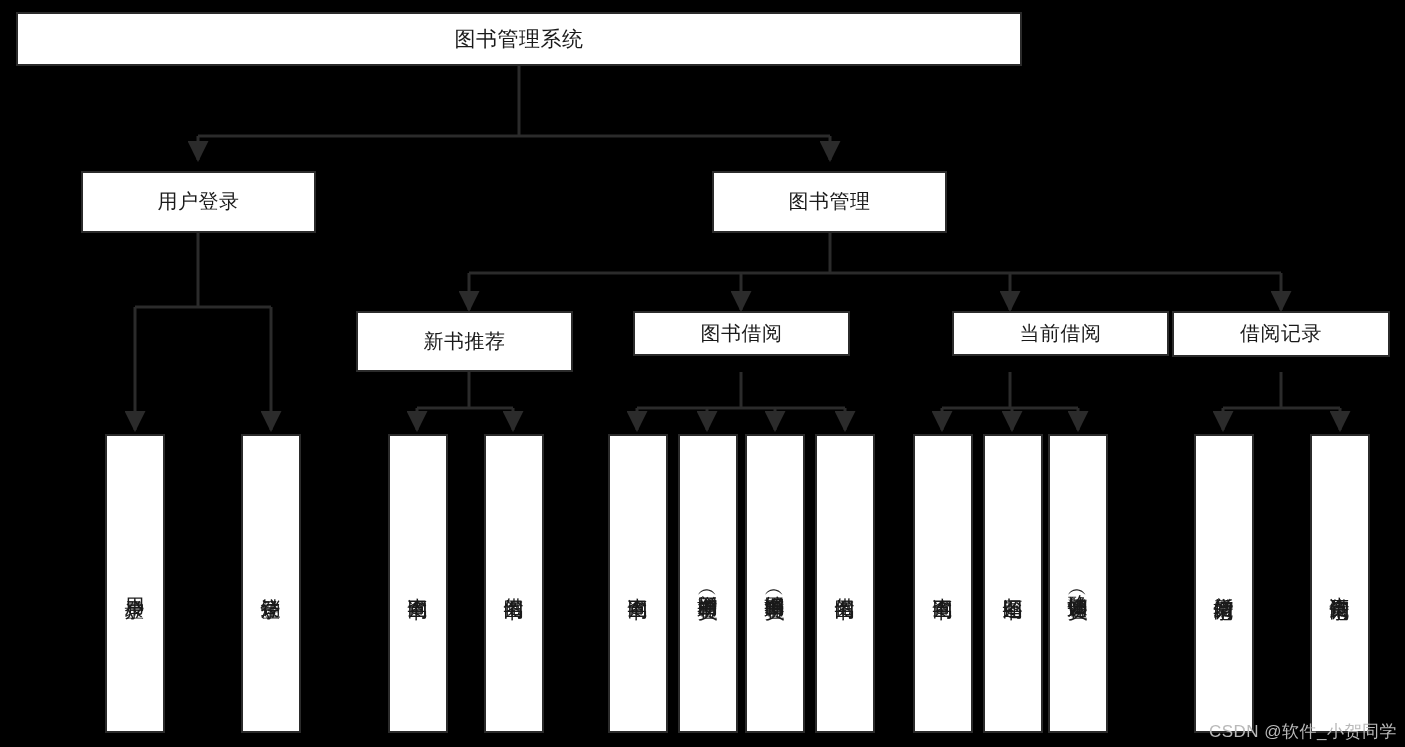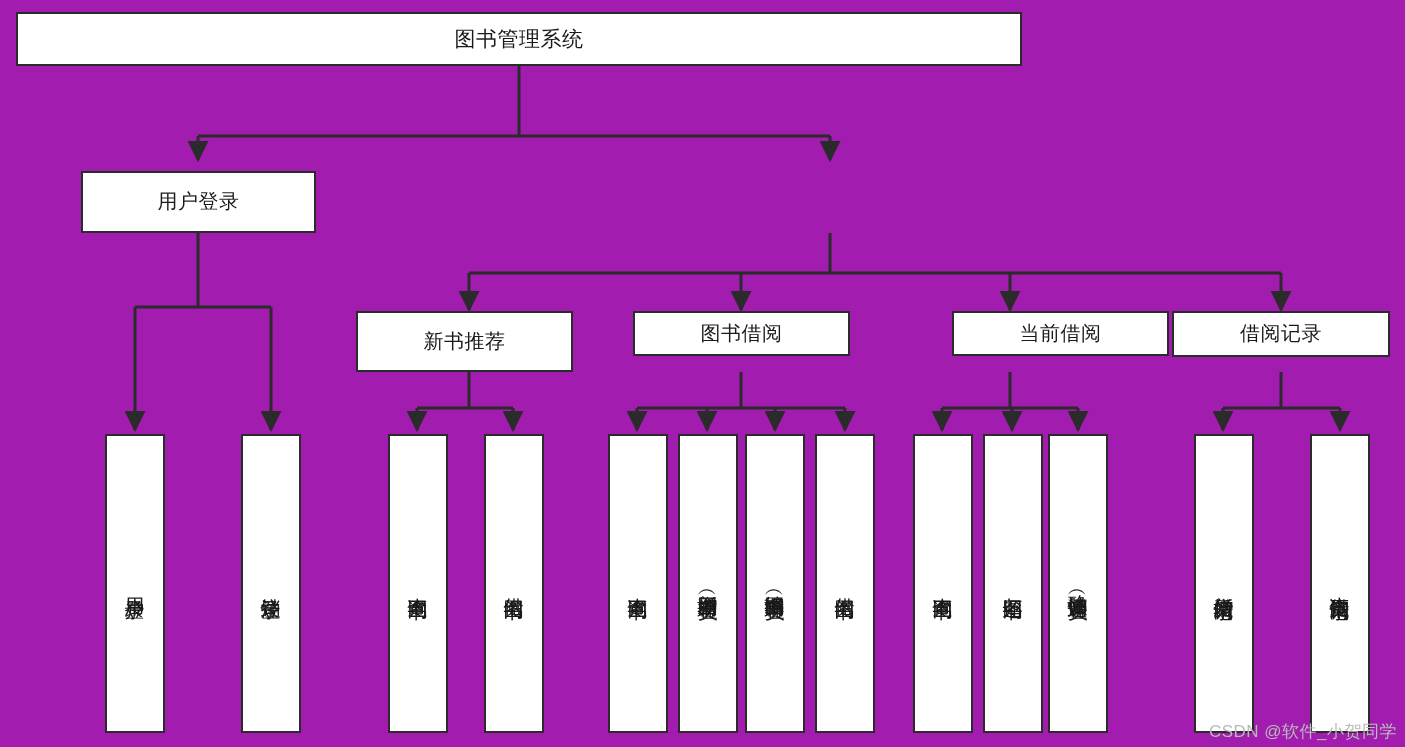--- a/index.html
+++ b/index.html
@@ -7,21 +7,21 @@
     padding: 0;
     background: #ffffff;
   }
   body {
     font-family: "Liberation Sans", "DejaVu Sans", sans-serif;
   }
   #canvas {
     position: relative;
     width: 1405px;
     height: 747px;
-    background: #a21caf;
+    background: #000000;
     overflow: hidden;
   }
   #diagram-svg {
     position: absolute;
     left: 0;
     top: 0;
     width: 1405px;
     height: 747px;
   }
   .node {
@@ -128,20 +128,23 @@
     </g>
   </svg>
 
   <div class="node level-root" style="left:16px; top:12px; width:1006px; height:54px;">
     <span class="node-label">图书管理系统</span>
   </div>
 
   <div class="node level-2" style="left:81px; top:171px; width:235px; height:62px;">
     <span class="node-label">用户登录</span>
   </div>
+  <div class="node level-2" style="left:712px; top:171px; width:235px; height:62px;">
+    <span class="node-label">图书管理</span>
+  </div>
 
   <div class="node level-3" style="left:356px; top:311px; width:217px; height:61px;">
     <span class="node-label">新书推荐</span>
   </div>
   <div class="node level-3" style="left:633px; top:311px; width:217px; height:45px;">
     <span class="node-label">图书借阅</span>
   </div>
   <div class="node level-3" style="left:952px; top:311px; width:217px; height:45px;">
     <span class="node-label">当前借阅</span>
   </div>

